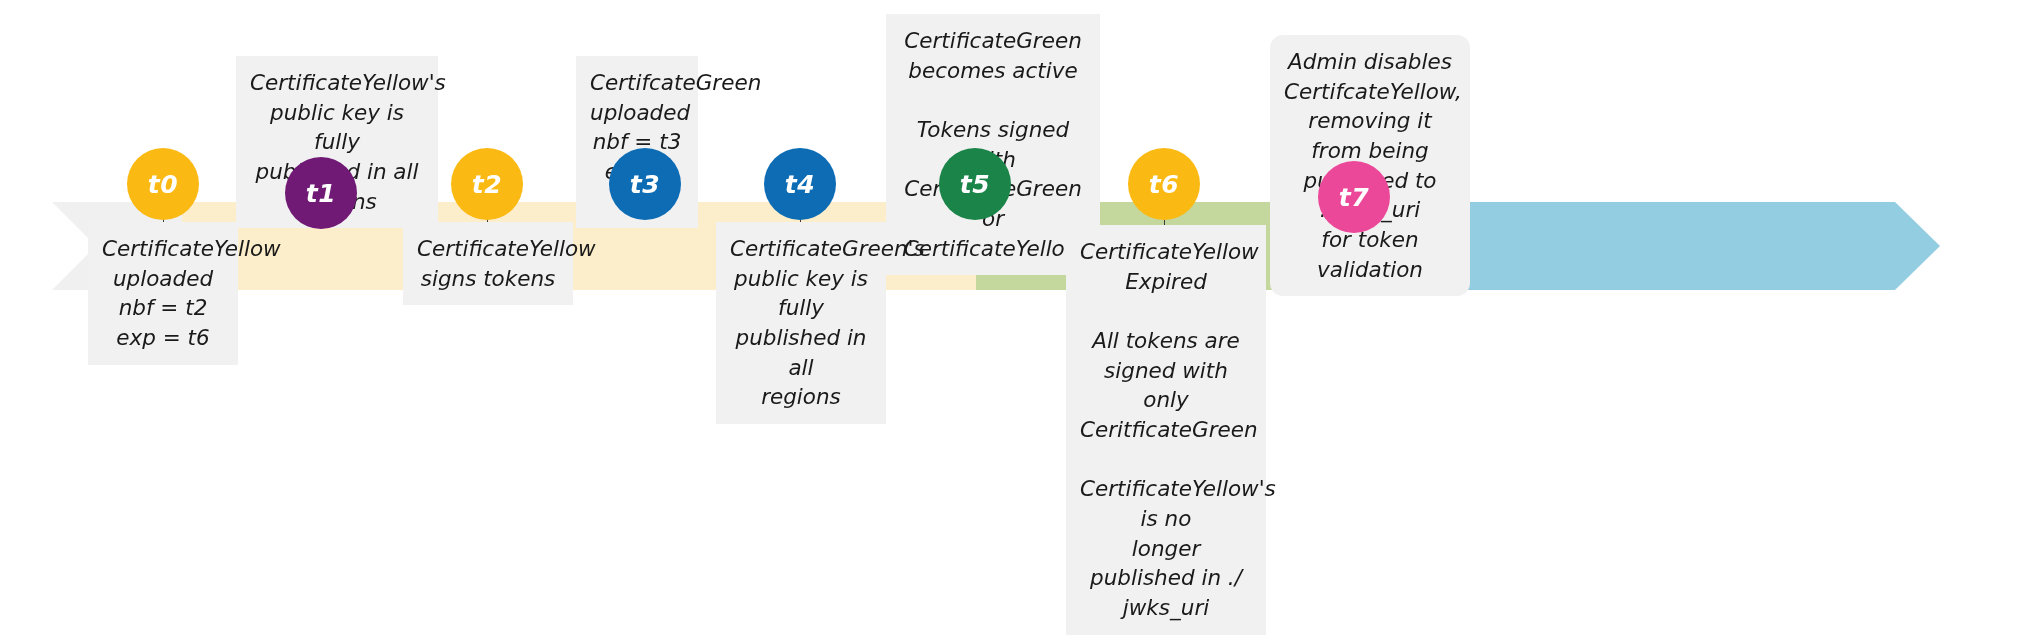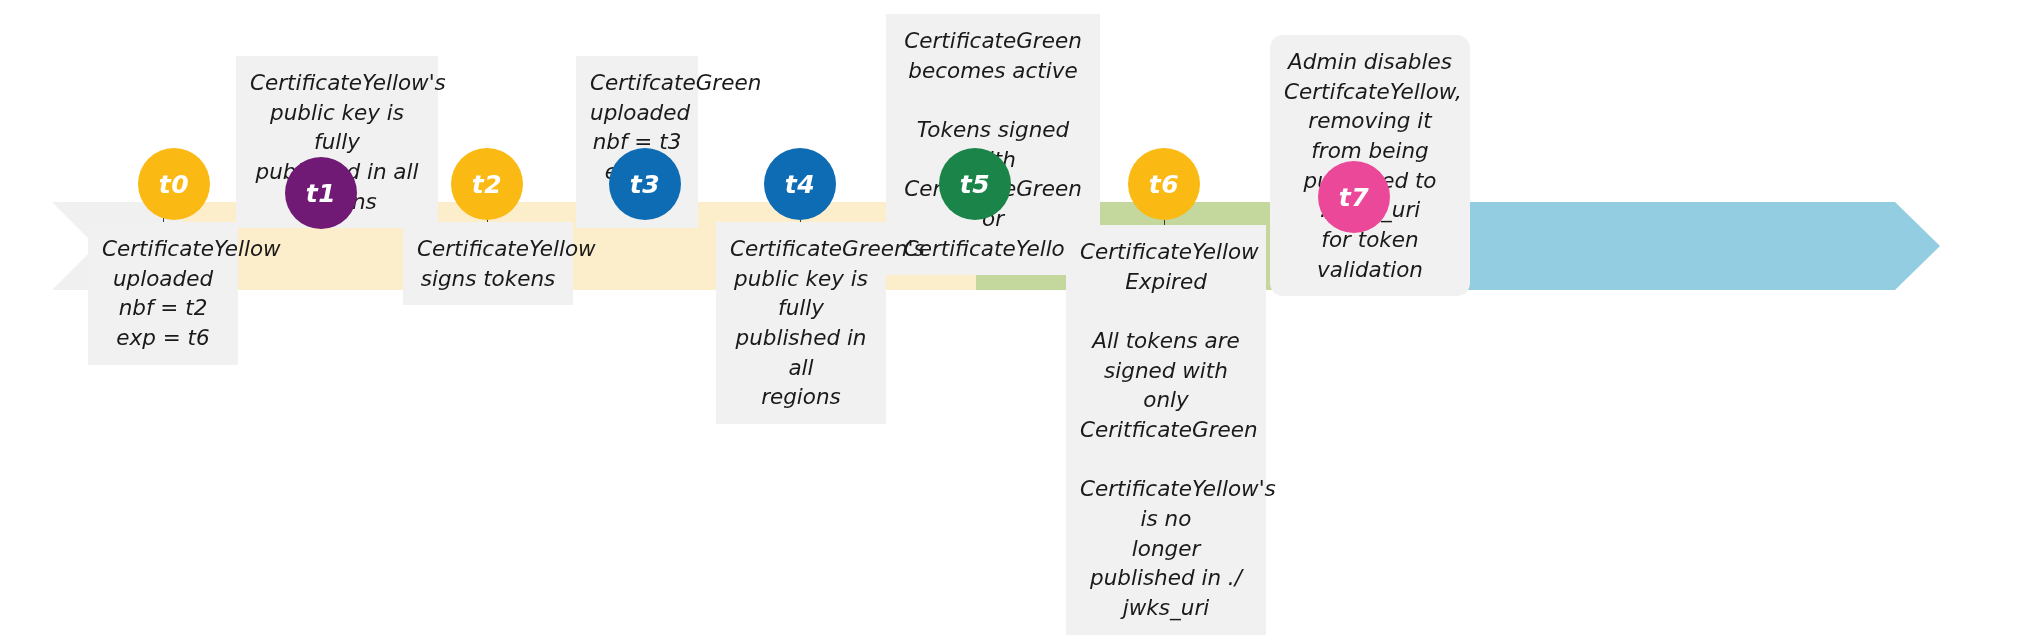--- a/index.html
+++ b/index.html
@@ -137,21 +137,21 @@
   <div class="caption" style="left:1066px; top:225px; width:200px;">CertificateYellow
 Expired
 
 All tokens are signed with
 only CeritficateGreen
 
 CertificateYellow's is no
 longer published in ./
 jwks_uri</div>
 
-  <div class="node" style="left:138px; top:148px; background:#fbb913;">
+  <div class="node" style="left:127px; top:148px; background:#fbb913;">
     <span>t0</span>
   </div>
   <div class="node" style="left:285px; top:157px; background:#701a75;">
     <span>t1</span>
   </div>
   <div class="node" style="left:451px; top:148px; background:#fbb913;">
     <span>t2</span>
   </div>
   <div class="node" style="left:609px; top:148px; background:#0d6cb4;">
     <span>t3</span>

